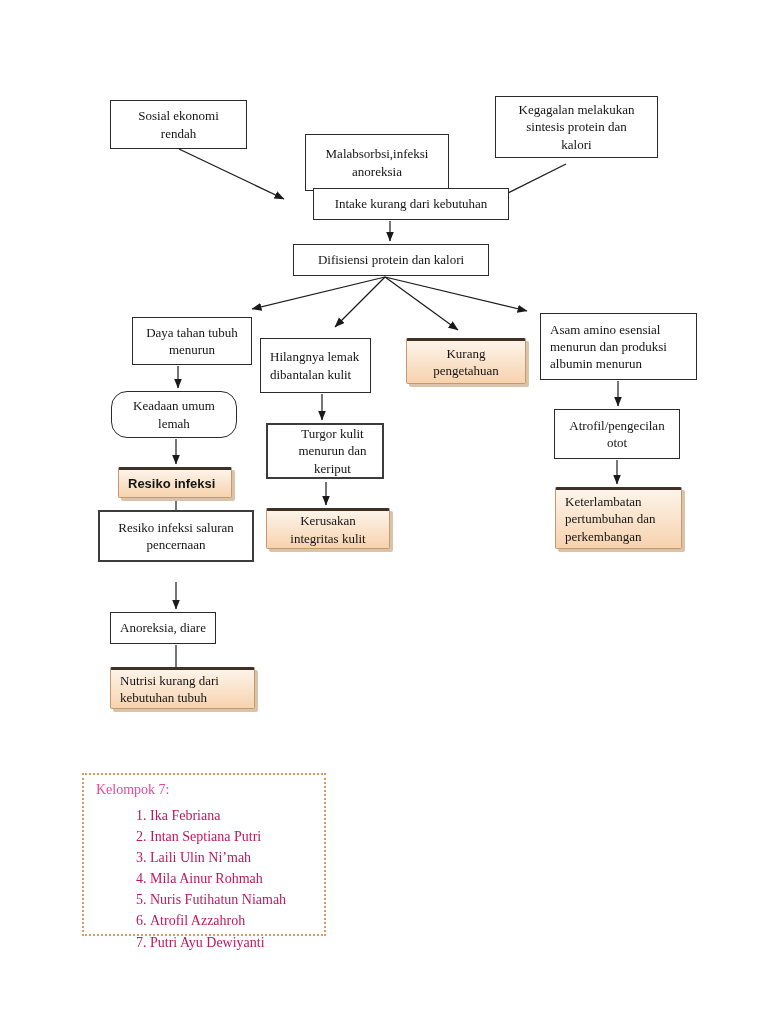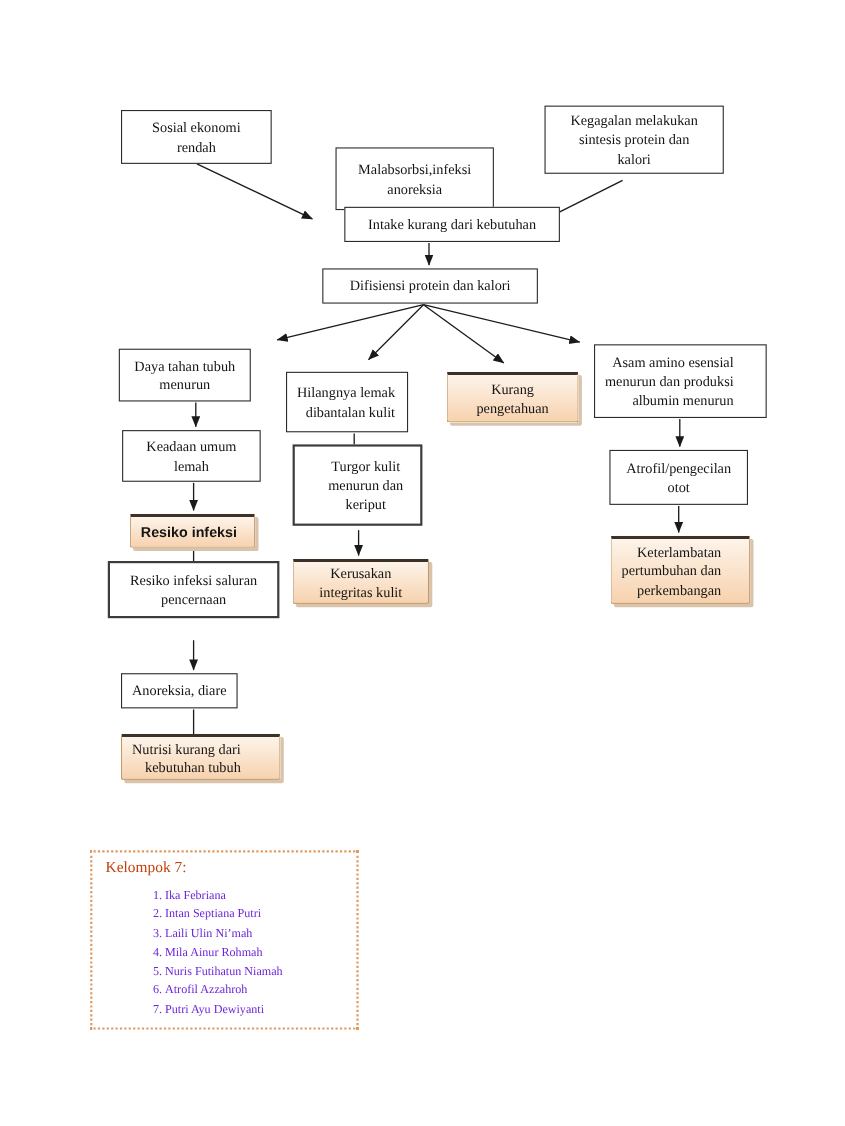--- a/index.html
+++ b/index.html
@@ -11,21 +11,21 @@
   #arrow-layer{position:absolute;left:0;top:0;width:768px;height:1024px;pointer-events:none;}
   #arrow-layer line{stroke:var(--arrow,#1a1a1a);stroke-width:1.2;}
   .node{
     position:absolute;box-sizing:border-box;
     display:flex;align-items:center;justify-content:center;
     text-align:center;white-space:pre-line;
     font:13px/1.32 "Liberation Serif", serif;color:#141414;
     background:#ffffff;border:1.4px solid var(--bb,#2b2b2b);
     padding:2px 5px;
   }
-  .node.align-left{justify-content:flex-start;text-align:right;padding-left:9px;}
+  .node.align-left{justify-content:flex-start;text-align:left;padding-left:9px;}
   .node.bw2{border-width:2px;border-color:#3c3c3c;}
   .node.accent{
     background:linear-gradient(180deg,var(--at,#fdf4ea) 0%,var(--ab,#f7d2ae) 100%);
     border:1px solid var(--abr,#c49a6c);
     border-top:3px solid var(--abt,#3e3226);
     box-shadow:3px 3px 0 var(--ash,#d9c3ab);
     border-radius:2px;
   }
   .node.accent-bold{
     background:linear-gradient(180deg,var(--at,#fdf4ea) 0%,var(--ab,#f7d2ae) 100%);
@@ -33,22 +33,22 @@
     border-top:3px solid var(--abt,#3e3226);
     box-shadow:3px 3px 0 var(--ash,#d9c3ab);
     border-radius:2px;
     font-family:"Liberation Sans", sans-serif;font-weight:bold;font-size:13px;
   }
   #group-box{
     position:absolute;box-sizing:border-box;
     border:2px dotted var(--gb,#dd9a61);
     padding:7px 12px;background:#ffffff;
   }
-  #group-title{font-size:14px;color:#c2410c;}
-  #group-list{margin:9px 0 0;padding-left:54px;font-size:11px;color:#6d28d9;}
+  #group-title{font-size:14px;color:#ec4899;}
+  #group-list{margin:9px 0 0;padding-left:54px;font-size:14px;color:#be185d;}
   #group-list li{margin-bottom:3.2px;line-height:1.28;}
 </style>
 </head>
 <body style="--arrow: #1a1a1a; --bb: #2b2b2b; --at: #fdf4ea; --ab: #f7d2ae; --abr: #c49a6c; --abt: #3e3226; --ash: #d9c3ab; --gb: #dd9a61;">
 
 <div id="canvas">
   <svg id="arrow-layer" width="768" height="1024" viewBox="0 0 768 1024" xmlns="http://www.w3.org/2000/svg">
     <defs>
       <marker id="arrowhead" markerUnits="userSpaceOnUse" markerWidth="11" markerHeight="9" refX="9.5" refY="4" orient="auto">
         <path d="M0,0 L10,4 L0,8 z" fill="#1a1a1a"></path>
@@ -76,38 +76,38 @@
   <div id="nodes">
       <div class="node " style="left: 110px; top: 100px; width: 137px; height: 49px;">Sosial ekonomi
 rendah</div>
       <div class="node " style="left: 305px; top: 102px; width: 144px; height: 57px; margin-top: 32px;">Malabsorbsi,infeksi
 anoreksia</div>
       <div class="node " style="left: 495px; top: 96px; width: 163px; height: 62px;">Kegagalan melakukan
 sintesis protein dan
 kalori</div>
       <div class="node " style="left: 293px; top: 188px; width: 196px; height: 32px; margin-left: 20px;">Intake kurang dari kebutuhan</div>
       <div class="node " style="left: 293px; top: 244px; width: 196px; height: 32px;">Difisiensi protein dan kalori</div>
-      <div class="node " style="left: 108px; top: 317px; width: 120px; height: 48px;">Daya tahan tubuh
+      <div class="node " style="left: 132px; top: 317px; width: 120px; height: 48px;">Daya tahan tubuh
 menurun</div>
       <div class="node  align-left" style="left: 260px; top: 338px; width: 111px; height: 55px;">Hilangnya lemak
 dibantalan kulit</div>
       <div class="node accent" style="left: 406px; top: 338px; width: 120px; height: 46px;">Kurang
 pengetahuan</div>
       <div class="node  align-left" style="left: 540px; top: 313px; width: 157px; height: 67px;">Asam amino esensial
 menurun dan produksi
 albumin menurun</div>
-      <div class="node " style="left: 111px; top: 391px; width: 126px; height: 47px;">Keadaan umum
+      <div class="node " style="left: 111px; top: 391px; width: 126px; height: 47px; border-radius: 16px;">Keadaan umum
 lemah</div>
       <div class="node accent-bold align-left" style="left: 118px; top: 467px; width: 114px; height: 31px;">Resiko infeksi</div>
       <div class="node  bw2" style="left: 98px; top: 510px; width: 156px; height: 52px;">Resiko infeksi saluran
 pencernaan</div>
       <div class="node " style="left: 110px; top: 612px; width: 106px; height: 32px;">Anoreksia, diare</div>
       <div class="node accent align-left" style="left: 110px; top: 667px; width: 145px; height: 42px;">Nutrisi kurang dari
 kebutuhan tubuh</div>
-      <div class="node  bw2" style="left: 266px; top: 404px; width: 118px; height: 74px; padding-left: 20px;">Turgor kulit
+      <div class="node  bw2" style="left: 266px; top: 423px; width: 118px; height: 56px; padding-left: 20px;">Turgor kulit
 menurun dan
 keriput</div>
       <div class="node accent" style="left: 266px; top: 508px; width: 124px; height: 41px;">Kerusakan
 integritas kulit</div>
       <div class="node " style="left: 554px; top: 409px; width: 126px; height: 50px;">Atrofil/pengecilan
 otot</div>
       <div class="node accent align-left" style="left: 555px; top: 487px; width: 127px; height: 62px;">Keterlambatan
 pertumbuhan dan
 perkembangan</div>
     </div>

